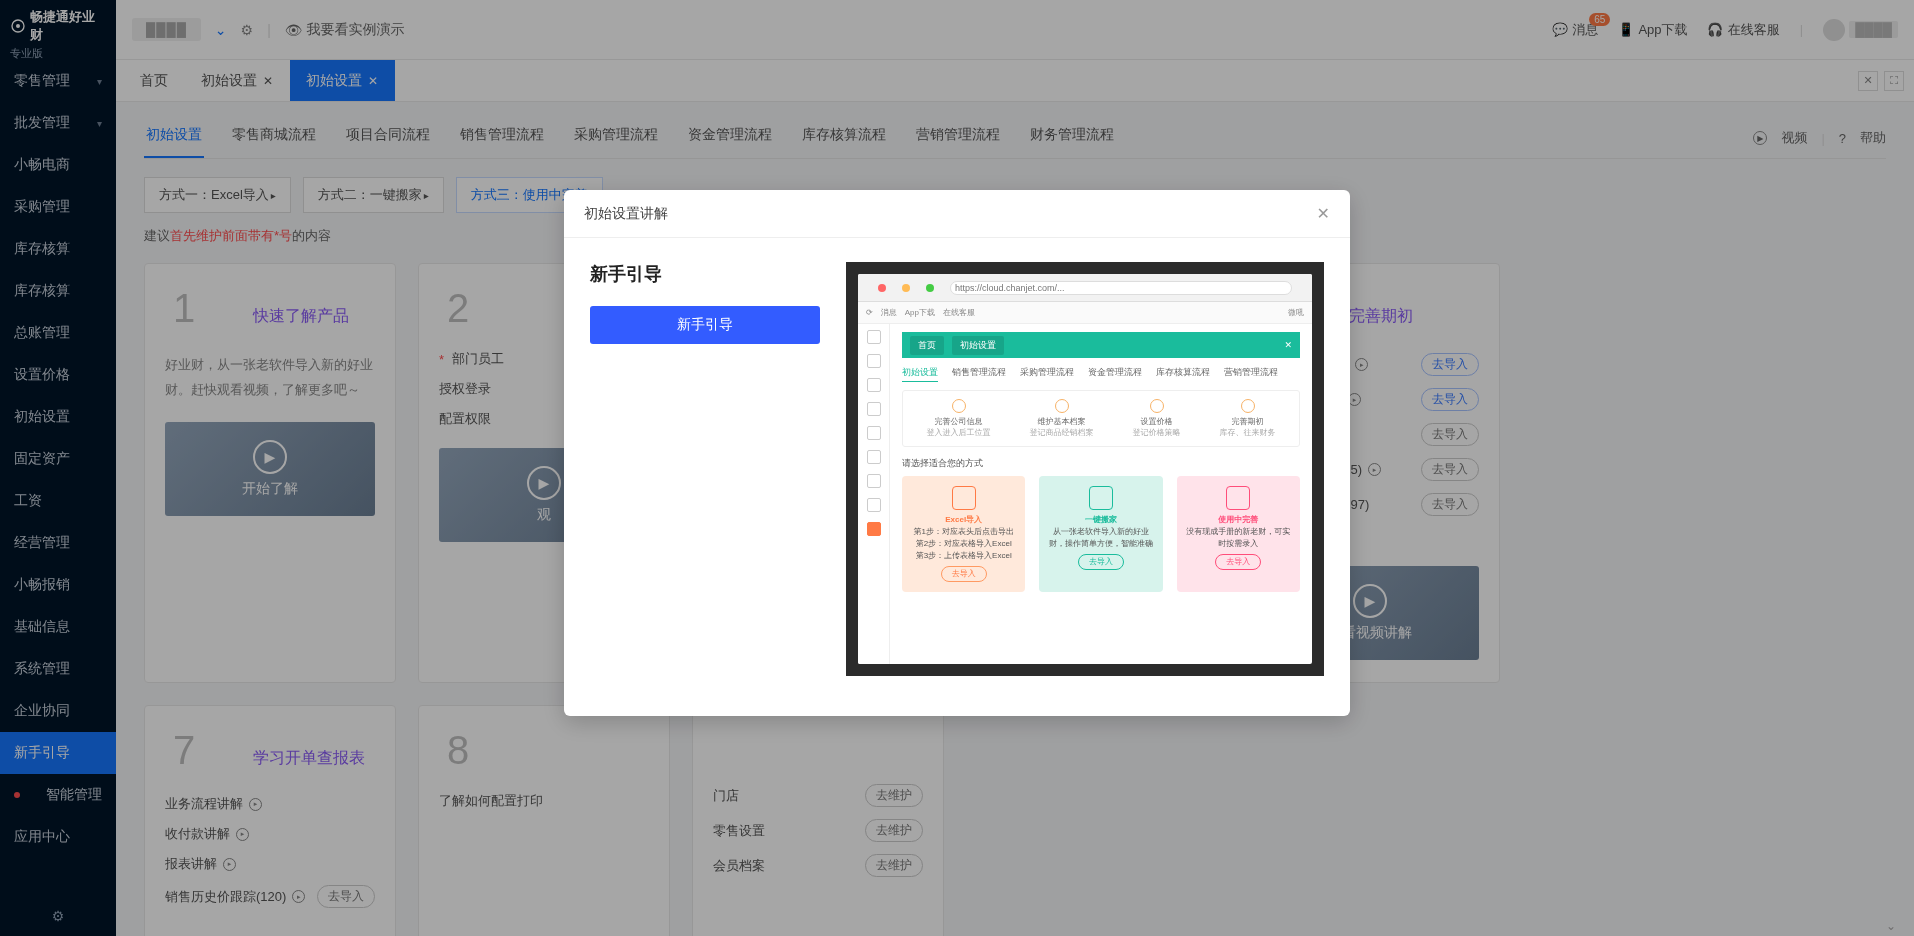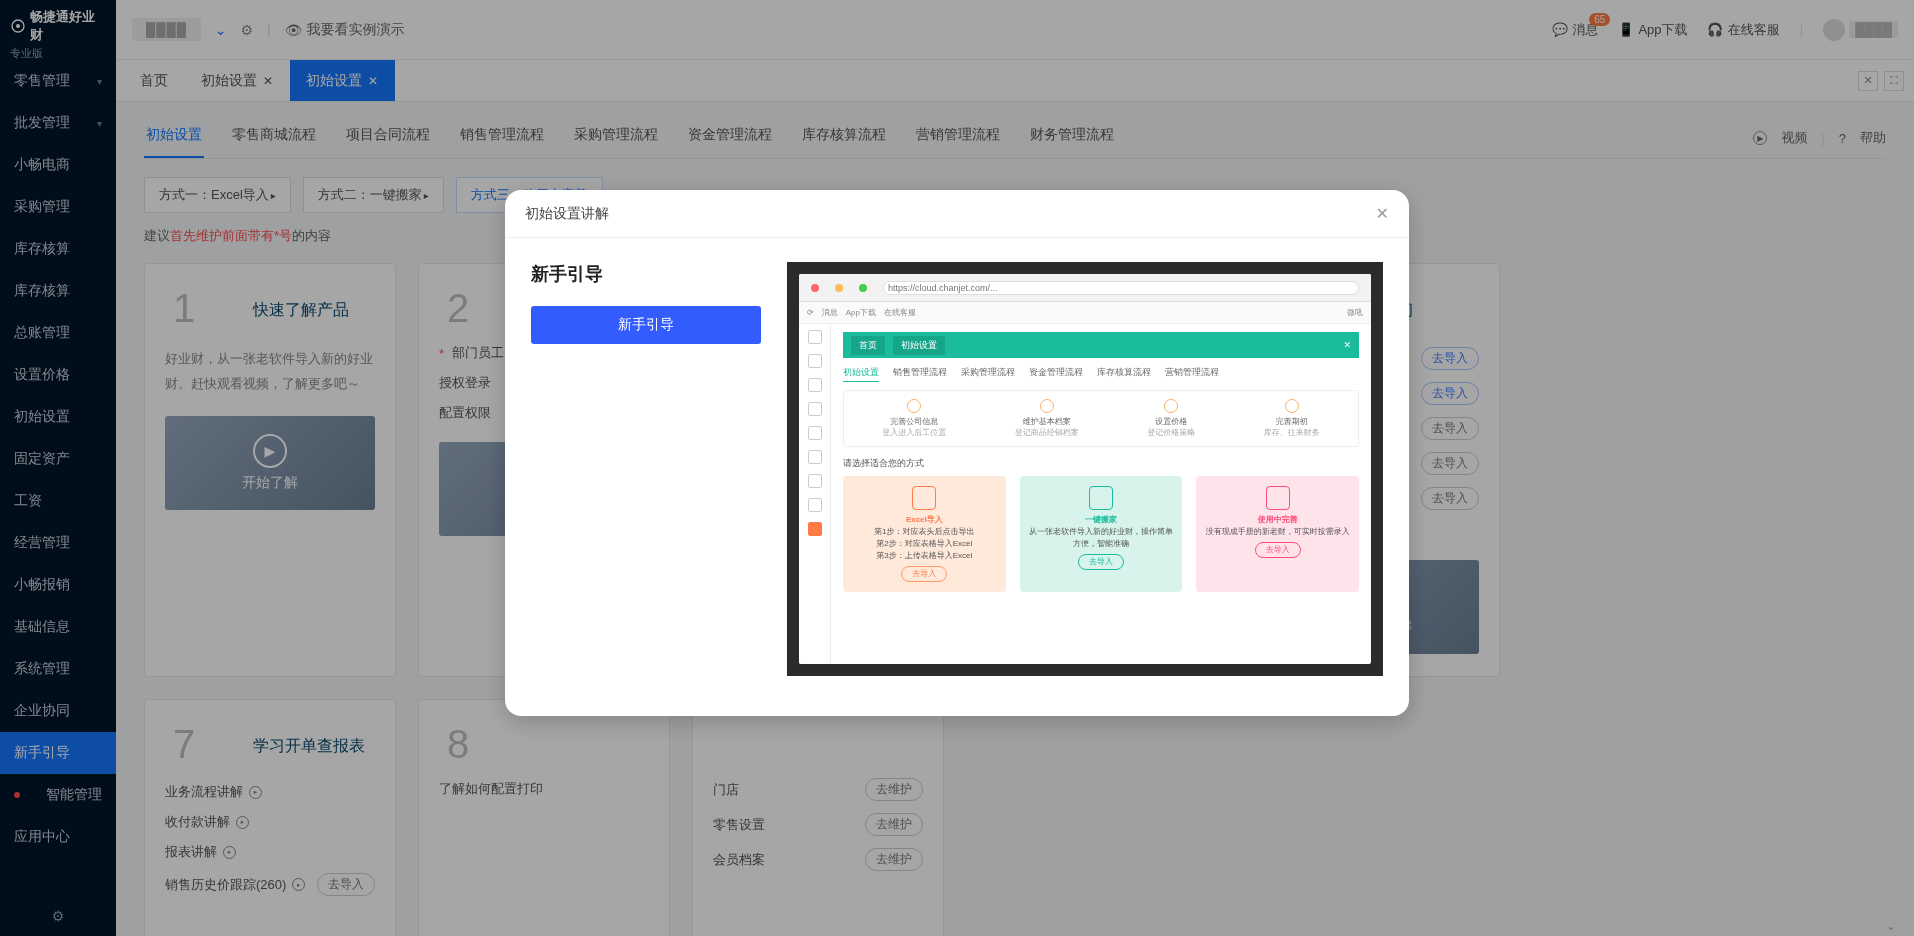--- a/index.html
+++ b/index.html
@@ -46,45 +46,45 @@
 .mode-btn{border:1px solid #ddd;background:#fff;padding:8px 14px;font-size:13px;color:#555;display:flex;align-items:center;gap:2px;cursor:pointer;}
 .mode-btn .play{font-size:10px;}
 .mode-btn.cut{color:#1677ff;border-color:#c7dbff;}
 
 .hint{font-size:13px;color:#666;margin-bottom:18px;}
 .hint .red{color:#ff4d4f;}
 
 .cards{display:flex;gap:22px;flex-wrap:wrap;}
 .card{border:1px solid #e8e8e8;border-radius:4px;background:#fff;padding:22px 20px;width:252px;min-height:300px;position:relative;}
 .card .num{font-size:40px;color:#bfbfbf;position:absolute;left:28px;top:22px;font-weight:300;}
-.card .title{font-size:16px;color:#0c4a6e;margin-left:88px;margin-top:14px;margin-bottom:26px;}
+.card .title{font-size:16px;color:#8b5cf6;margin-left:88px;margin-top:20px;margin-bottom:26px;}
 .card .desc{font-size:13px;color:#888;line-height:1.9;}
 .card .link-row{font-size:13px;color:#555;margin-bottom:12px;display:flex;align-items:center;gap:6px;}
 .card .link-row .play{width:13px;height:13px;border:1px solid #888;border-radius:50%;display:inline-flex;align-items:center;justify-content:center;font-size:7px;color:#888;}
 .card .pill{border:1px solid #a8c4ff;color:#3a7bff;font-size:12px;padding:2px 10px;border-radius:12px;cursor:pointer;margin-left:auto;}
 .card .pill.gray{border-color:#ccc;color:#777;}
 .card .req{color:#ff4d4f;margin-right:2px;}
 .card .video{margin-top:20px;width:100%;height:94px;background:linear-gradient(135deg,#95a8bd,#6b7f95);border-radius:3px;display:flex;flex-direction:column;align-items:center;justify-content:center;color:#fff;font-size:14px;position:relative;}
 .card .video .pcircle{width:34px;height:34px;border:2px solid #fff;border-radius:50%;display:flex;align-items:center;justify-content:center;margin-bottom:6px;}
 .card .blue-link{color:#1677ff;font-size:13px;cursor:pointer;}
 
 
 .overlay{position:absolute;inset:0;background:rgba(0,0,0,0.35);display:flex;align-items:flex-start;justify-content:center;padding-top:190px;}
-.modal{width:904px;background:#fff;border-radius:16px;box-shadow:0 6px 24px rgba(0,0,0,0.2);overflow:hidden;}
+.modal{width:786px;background:#fff;border-radius:6px;box-shadow:0 6px 24px rgba(0,0,0,0.2);overflow:hidden;}
 .modal-head{padding:14px 20px;border-bottom:1px solid #eee;display:flex;align-items:center;justify-content:space-between;font-size:14px;color:#444;}
 .modal-head .x{cursor:pointer;color:#999;font-size:16px;}
 .modal-body{display:flex;padding:24px 26px 40px;gap:26px;}
 .mb-left{width:230px;}
 .mb-left h3{font-size:18px;font-weight:600;margin-bottom:20px;color:#222;}
 .mb-left .lbtn{background:#335cff;color:#fff;padding:10px 0;text-align:center;font-size:14px;border-radius:3px;cursor:pointer;}
 .mb-right{flex:1;background:#2b2b2b;padding:12px;display:flex;align-items:center;justify-content:center;min-height:410px;}
 .mb-right .shot{width:100%;height:390px;background:#fff;border-radius:2px;position:relative;overflow:hidden;}
 
 
-.shot .fhdr{height:28px;background:#f2f2f2;border-bottom:1px solid #ddd;display:flex;align-items:center;padding:0 12px;gap:16px;font-size:9px;color:#777;}
+.shot .fhdr{height:28px;background:#f2f2f2;border-bottom:1px solid #ddd;display:flex;align-items:center;padding:0 20px;gap:16px;font-size:9px;color:#777;}
 .shot .fhdr .dot{width:8px;height:8px;border-radius:50%;background:#f66;}
 .shot .fhdr .dot.y{background:#fb5;}
 .shot .fhdr .dot.g{background:#4c4;}
 .shot .fbar{height:22px;background:#fafafa;border-bottom:1px solid #eee;font-size:8px;color:#888;padding:3px 8px;display:flex;gap:8px;align-items:center;}
 .shot .fbody{display:flex;height:calc(100% - 50px);}
 .shot .fside{width:32px;background:#fff;border-right:1px solid #eee;display:flex;flex-direction:column;align-items:center;padding-top:6px;gap:10px;}
 .shot .fside span{width:14px;height:14px;border:1px solid #ccc;border-radius:2px;}
 .shot .fside .oact{background:#ff7a45;border-color:#ff7a45;}
 .shot .fmain{flex:1;padding:8px 12px;}
 .shot .ftabs{height:26px;background:#1abc9c;display:flex;align-items:center;padding:0 8px;gap:8px;font-size:9px;color:#fff;}
@@ -363,21 +363,21 @@
         </div>
       <div class="link-row">
           <span>收付款讲解</span>
           <span class="play">▸</span>
         </div>
       <div class="link-row">
           <span>报表讲解</span>
           <span class="play">▸</span>
         </div>
       <div class="link-row">
-          <span>销售历史价跟踪(260)</span>
+          <span>销售历史价跟踪(120)</span>
           <span class="play">▸</span>
           <span class="pill gray">去导入</span>
         </div>
     </div>
 
     <div class="card">
       <div class="num">8</div>
       <div class="title">&nbsp;</div>
       <div class="link-row">
           <span>了解如何配置打印</span>

